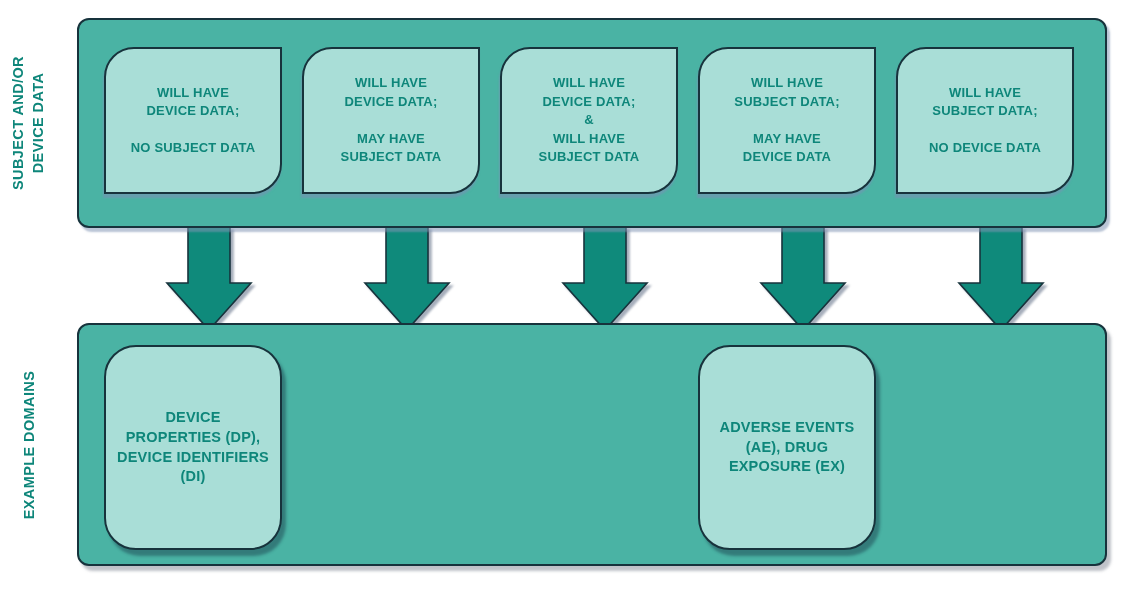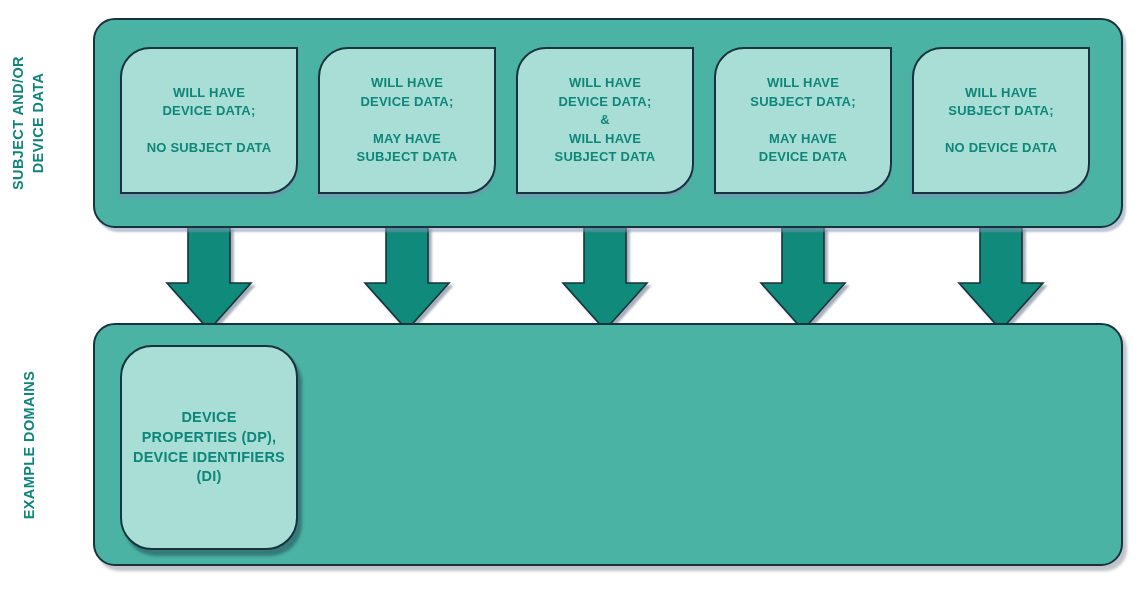--- a/index.html
+++ b/index.html
@@ -5,25 +5,25 @@
   html, body { margin: 0; padding: 0; background: #ffffff; }
   .canvas {
     position: relative;
     width: 1147px; height: 589px;
     background: #ffffff;
     font-family: "Liberation Sans", sans-serif;
     overflow: hidden;
   }
   .band {
     position: absolute;
-    left: 93px;
+    left: 77px;
     width: 1030px;
     background: var(--band-fill, #4ab3a4);
     border: 2px solid var(--outline, #17333c);
-    border-radius: 22px;
+    border-radius: 12px;
     box-shadow: 3px 4px 2px rgba(130,150,180,0.55);
     box-sizing: border-box;
     z-index: 2;
     padding-left: 43px;
   }
   .band.top-band { top: 18px; height: 210px; }
   .band.bottom-band { top: 323px; height: 243px; box-shadow: 4px 5px 3px rgba(150,155,165,0.6); }
 
   .cell {
     position: absolute;
@@ -157,15 +157,20 @@
     </div>
   </div>
 
   <div class="band bottom-band">
     <div class="cell c0">
       <span>DEVICE
 PROPERTIES (DP),
 DEVICE IDENTIFIERS
 (DI)</span>
     </div>
+    <div class="cell c3">
+      <span>ADVERSE EVENTS
+(AE), DRUG
+EXPOSURE (EX)</span>
+    </div>
   </div>
 
 </div>
 
 </body></html>

